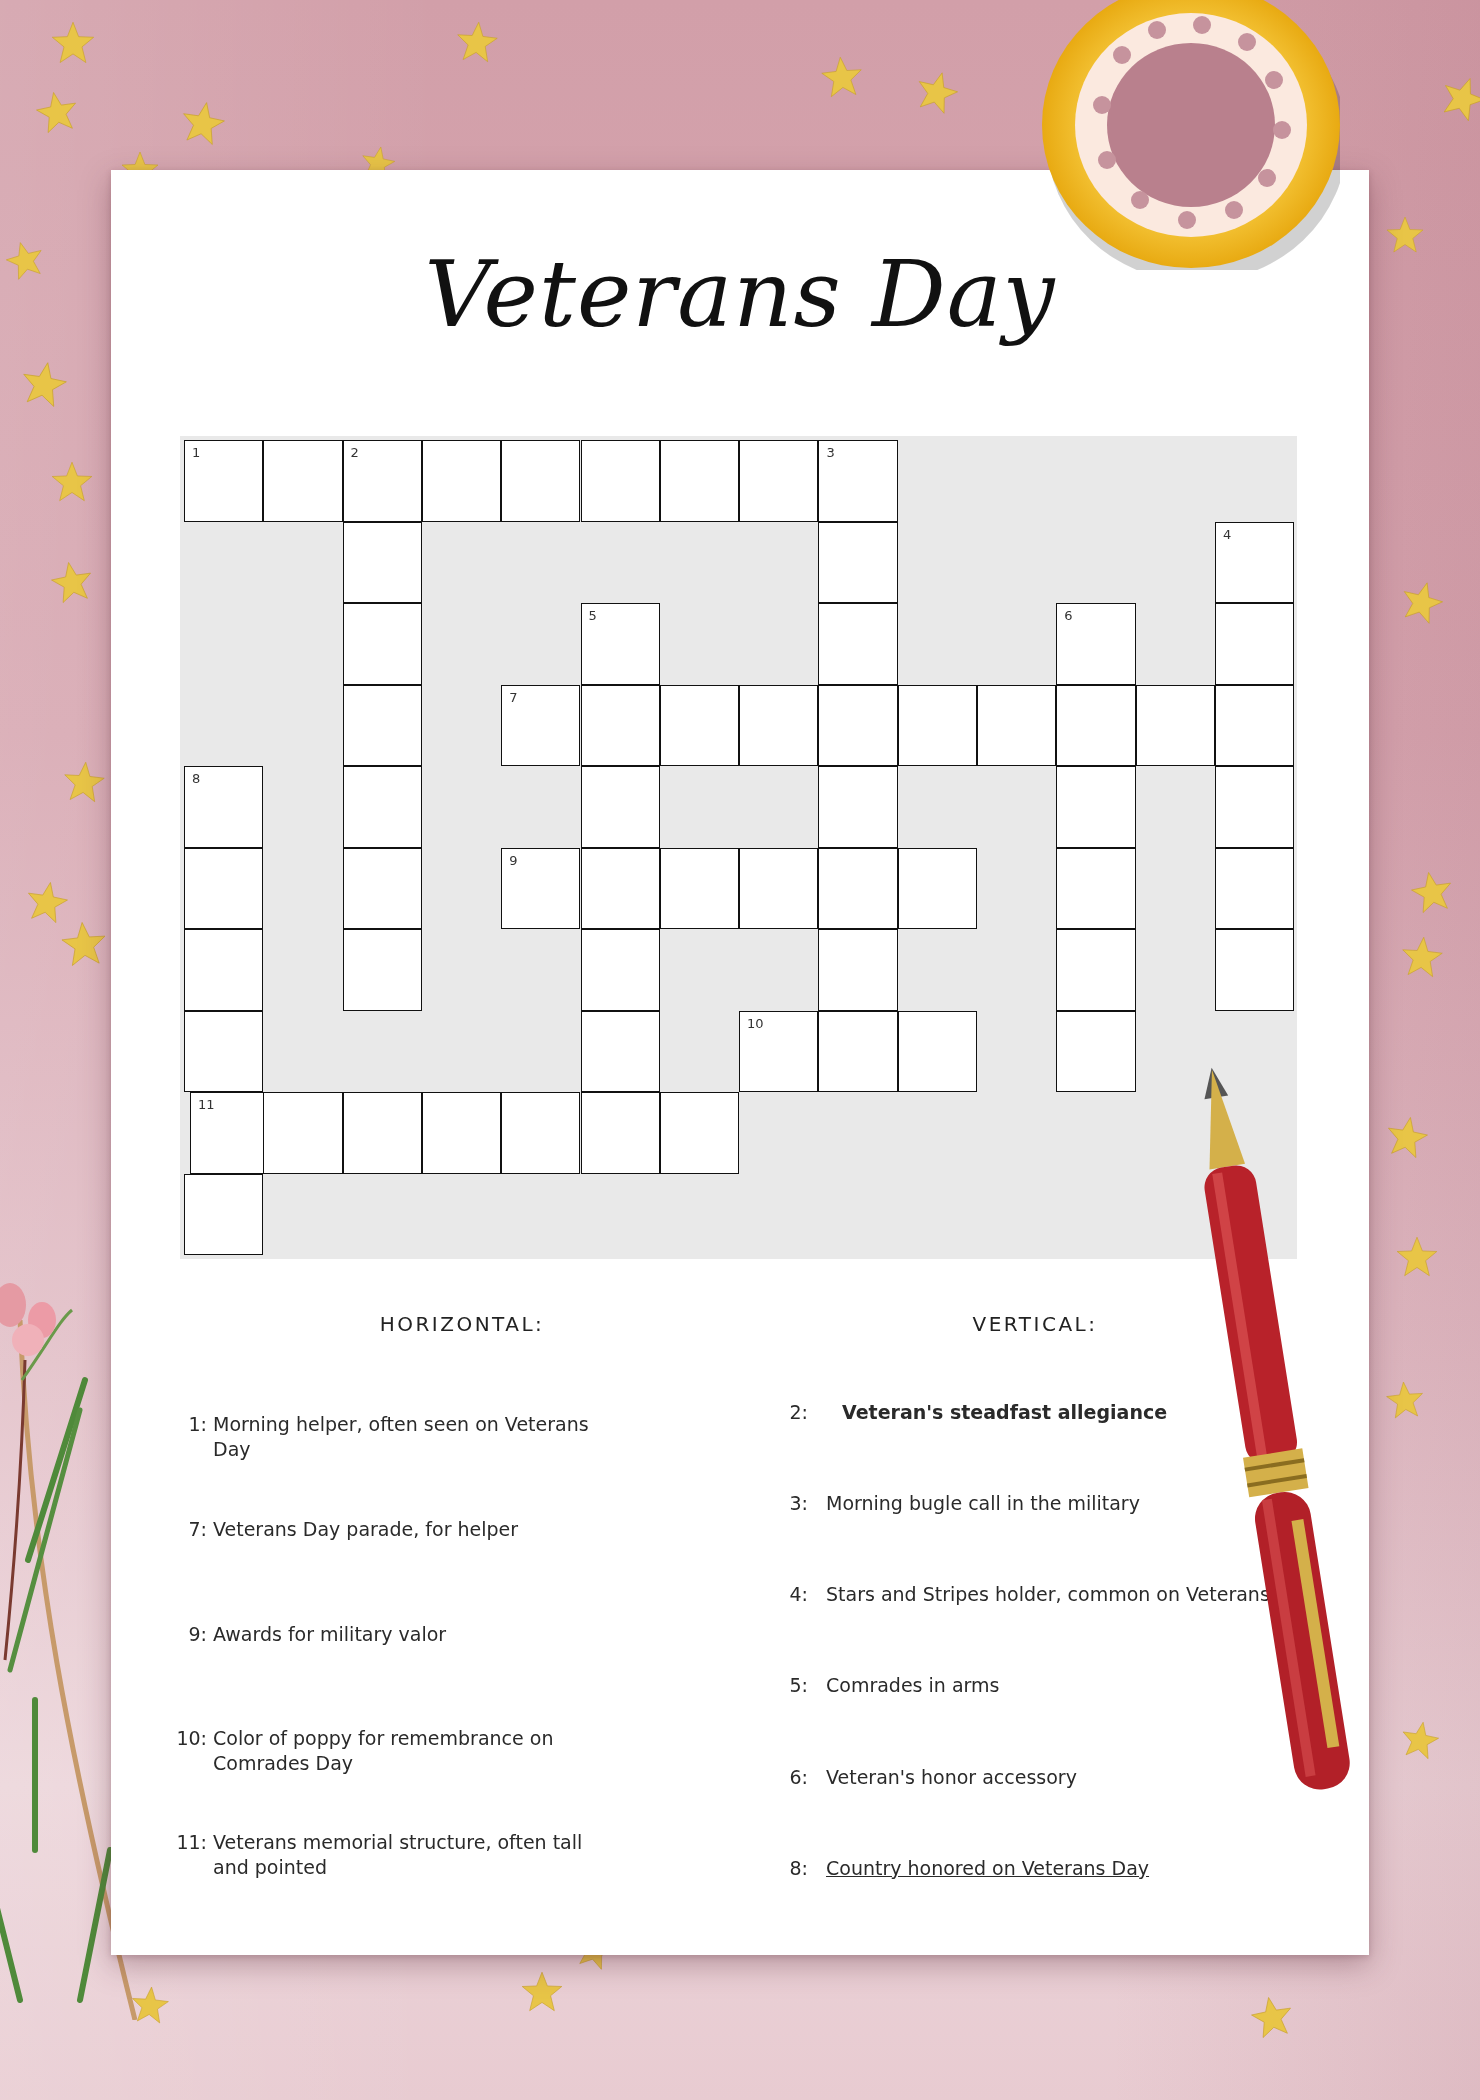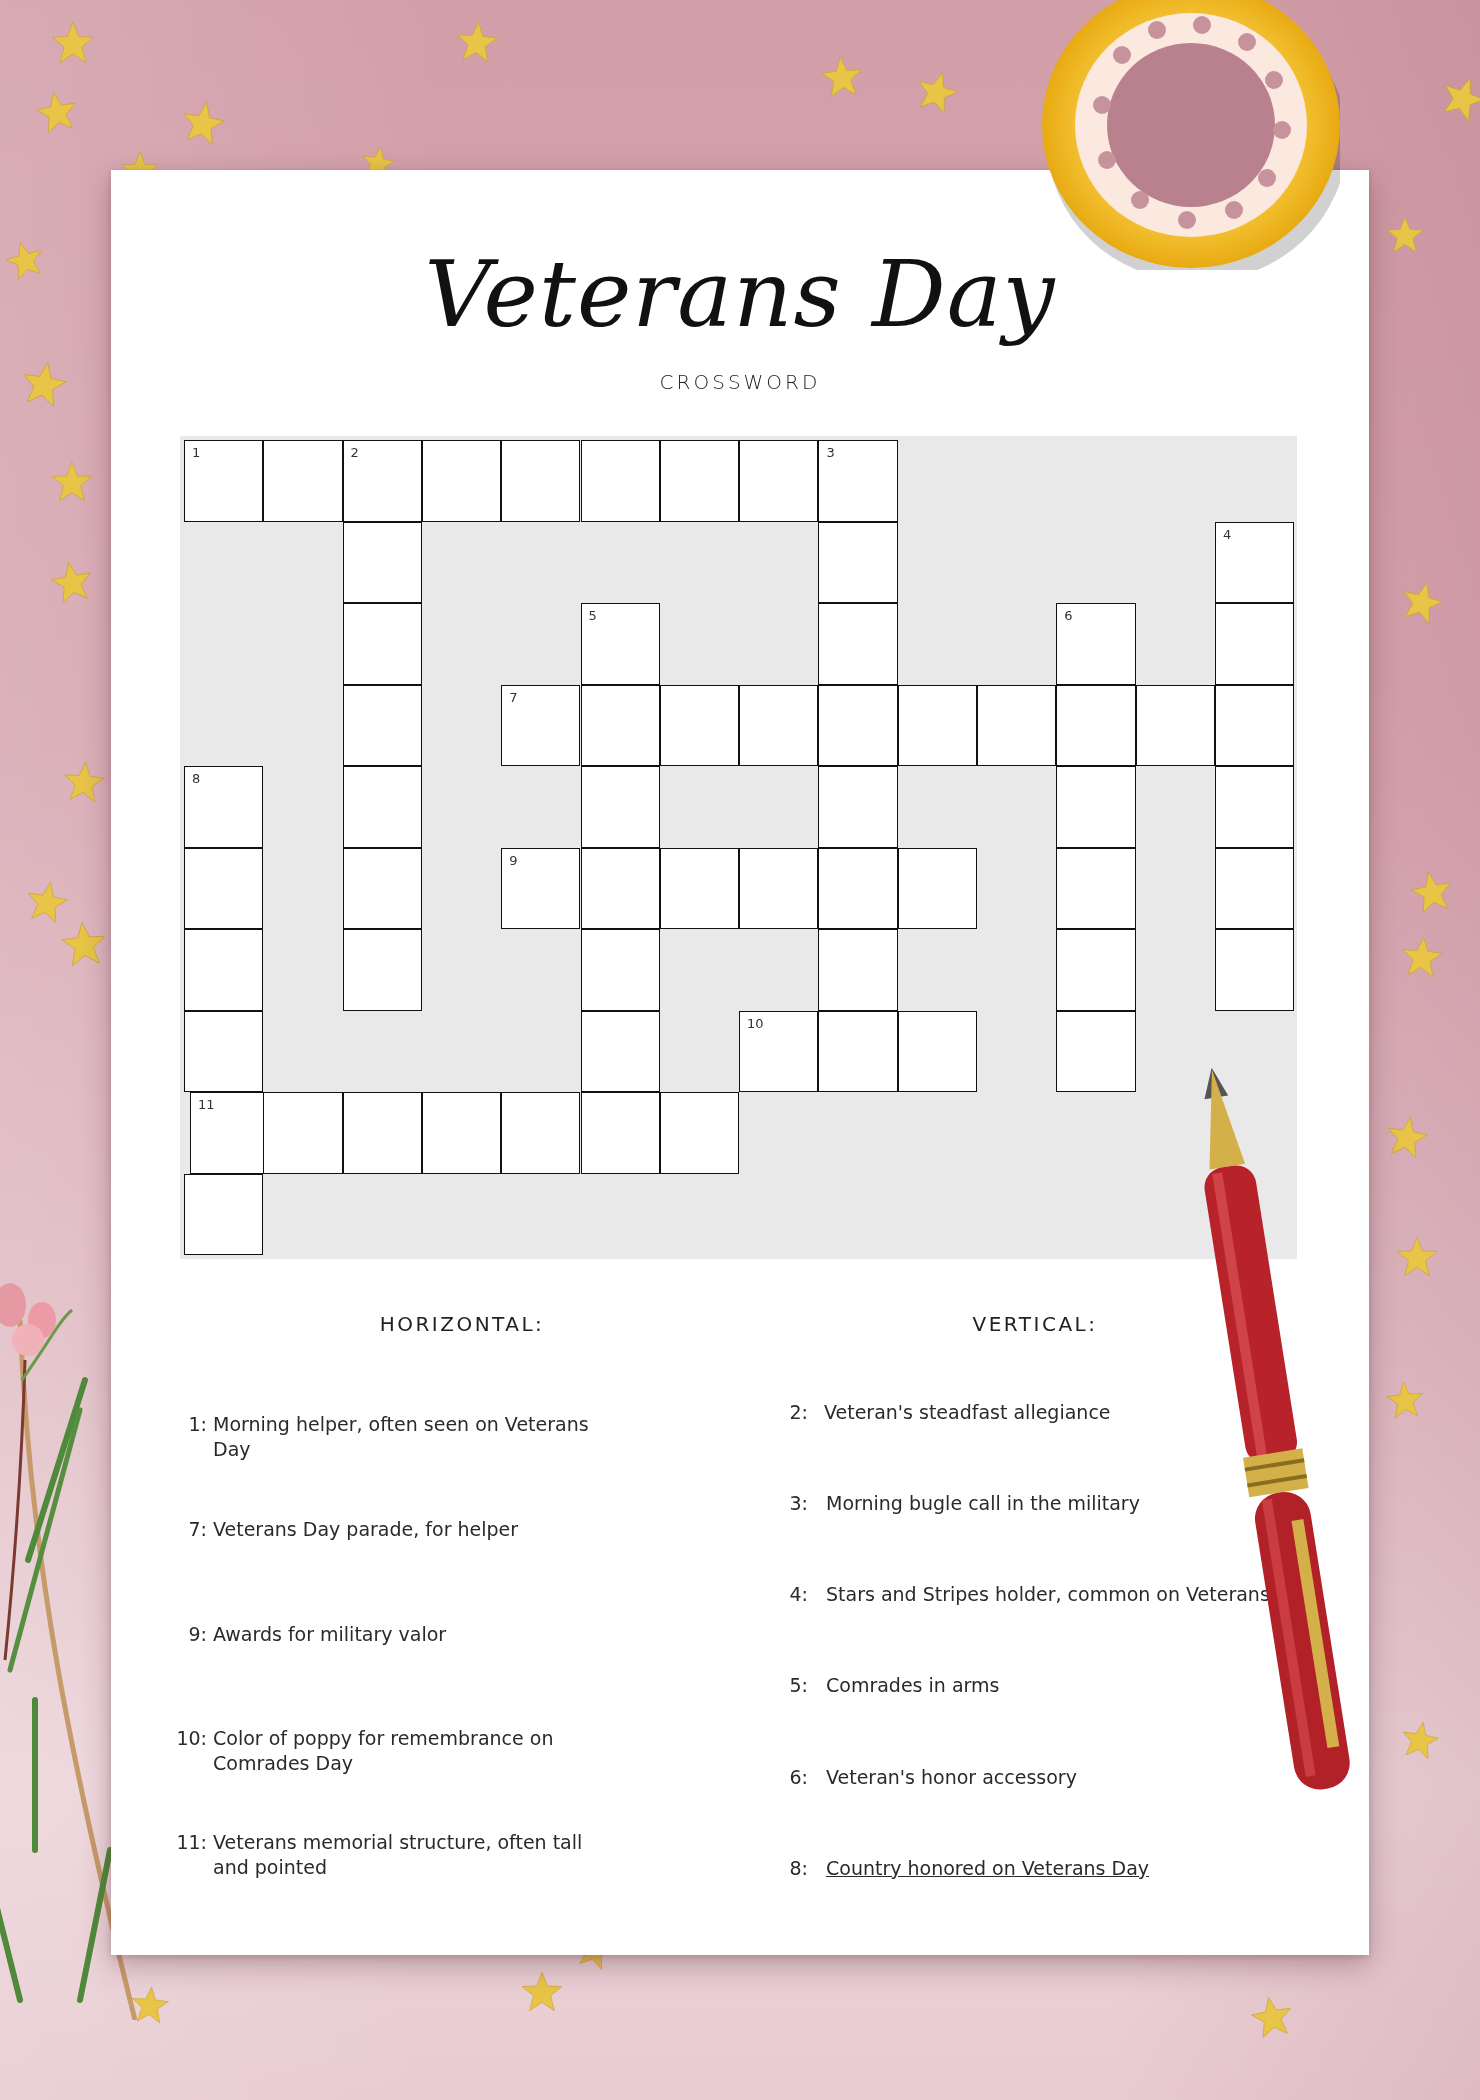--- a/index.html
+++ b/index.html
@@ -215,21 +215,20 @@
   <path d="M35 590 L35 440" stroke="#4f8a3a" stroke-width="6" stroke-linecap="round"></path>
   <path d="M80 740 L110 590" stroke="#4f8a3a" stroke-width="6" stroke-linecap="round"></path>
   <path d="M20 740 L-5 640" stroke="#4f8a3a" stroke-width="6" stroke-linecap="round"></path>
   <ellipse cx="10" cy="45" rx="16" ry="22" fill="#e59aa3"></ellipse>
   <ellipse cx="42" cy="60" rx="14" ry="18" fill="#ec9ba6"></ellipse>
   <ellipse cx="28" cy="80" rx="16" ry="16" fill="#f0b1b9"></ellipse>
 </svg>
 
 <div class="paper">
   <div class="title">Veterans Day</div>
-  <div class="subtitle">CROSSWORD</div>
 
   <div class="grid-bg"></div>
   <div class="grid" id="grid">
       <div class="cell" style="left: 0px; top: 0px;">
         <span class="num">1</span>
       </div>
       <div class="cell" style="left: 79.3px; top: 0px;"></div>
       <div class="cell" style="left: 158.6px; top: 0px;">
         <span class="num">2</span>
       </div>
@@ -335,21 +334,21 @@
         <span class="t">Color of poppy for remembrance on Comrades Day</span>
       </div>
       <div class="clue h" style="left: 56px; top: 1660px;">
         <span class="n">11:</span>
         <span class="t">Veterans memorial structure, often tall and pointed</span>
       </div>
     </div>
   <div id="vclues">
       <div class="clue v" style="left: 669px; top: 1230px;">
         <span class="n" style="width:28px;">2:</span>
-        <span class="t" style="left:44px;">Veteran's steadfast allegiance</span>
+        <span class="t" style="left:62px;font-weight:bold;">Veteran's steadfast allegiance</span>
       </div>
       <div class="clue v" style="left: 669px; top: 1321px;">
         <span class="n" style="width:28px;">3:</span>
         <span class="t" style="left:46px;">Morning bugle call in the military</span>
       </div>
       <div class="clue v" style="left: 669px; top: 1412px;">
         <span class="n" style="width:28px;">4:</span>
         <span class="t" style="left:46px;">Stars and Stripes holder, common on Veterans</span>
       </div>
       <div class="clue v" style="left: 669px; top: 1503px;">

